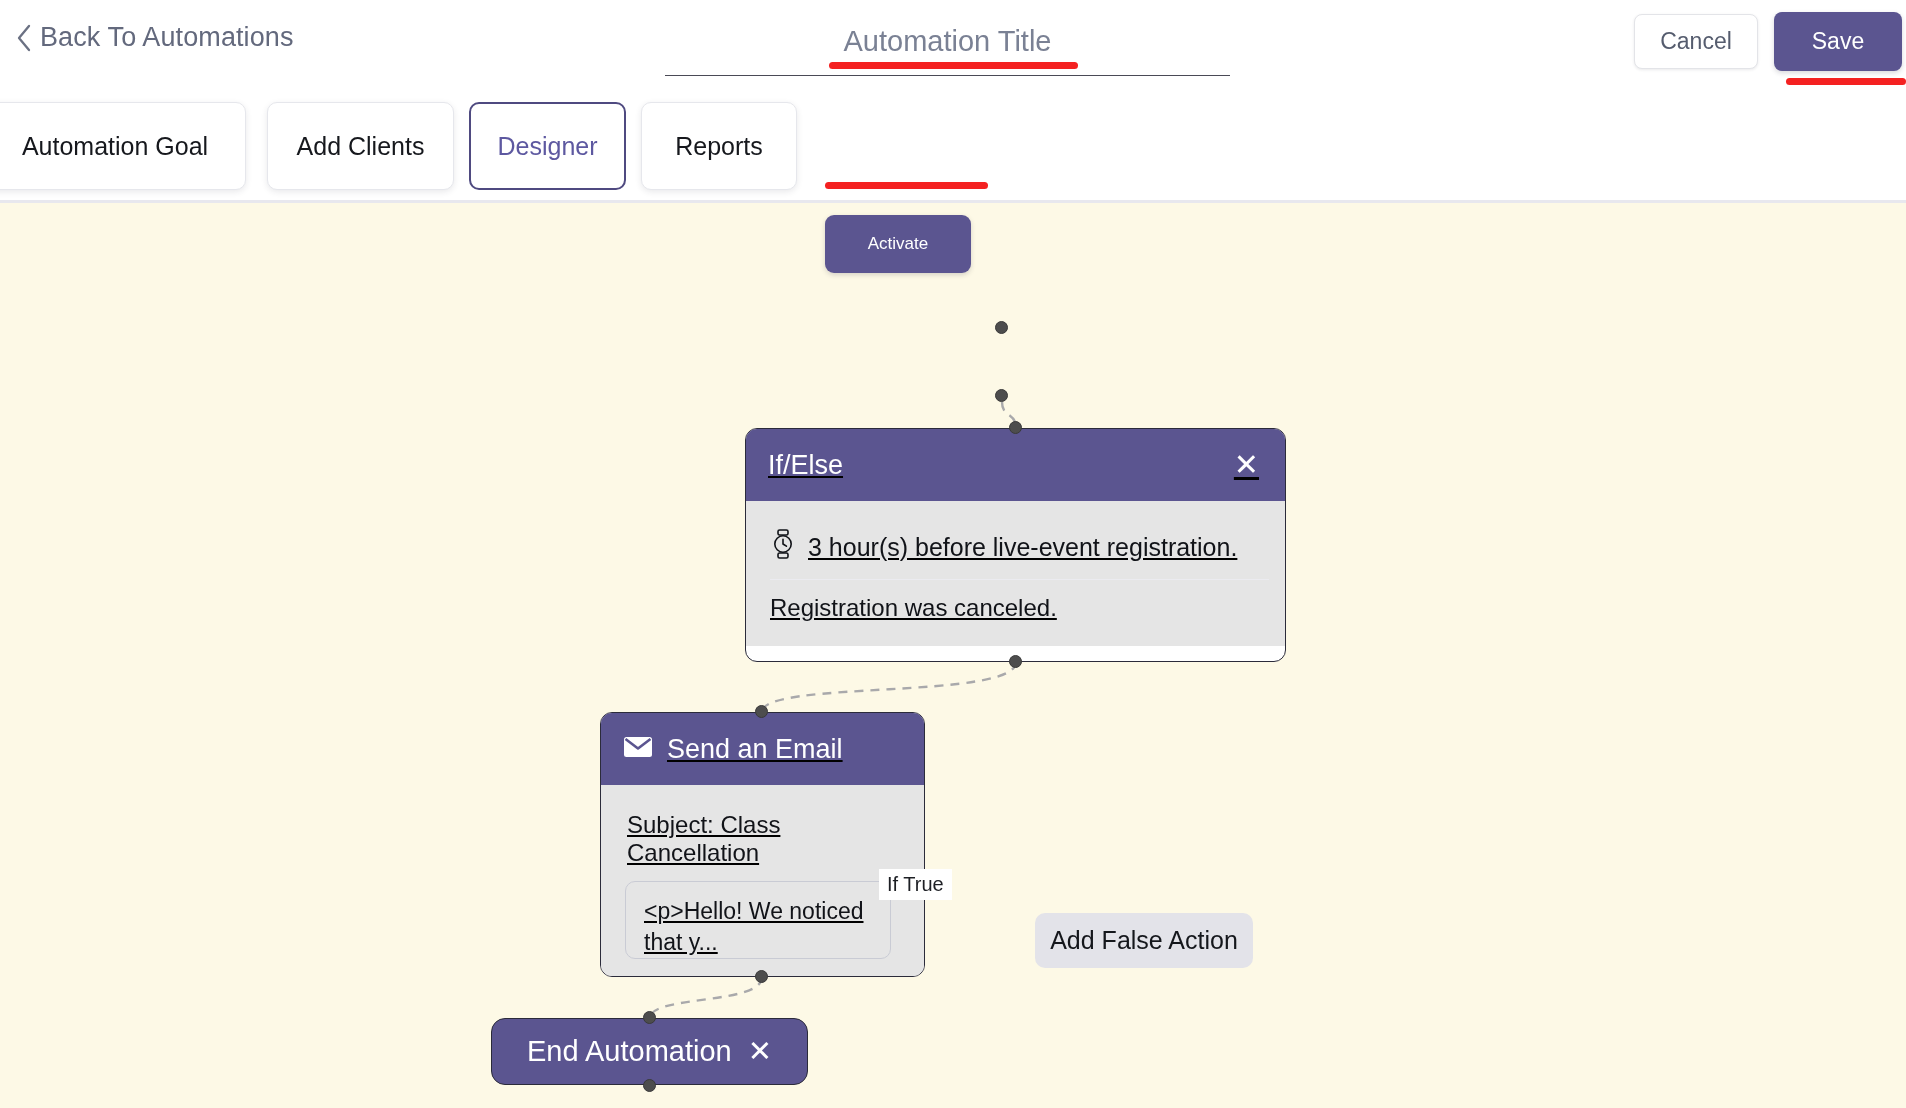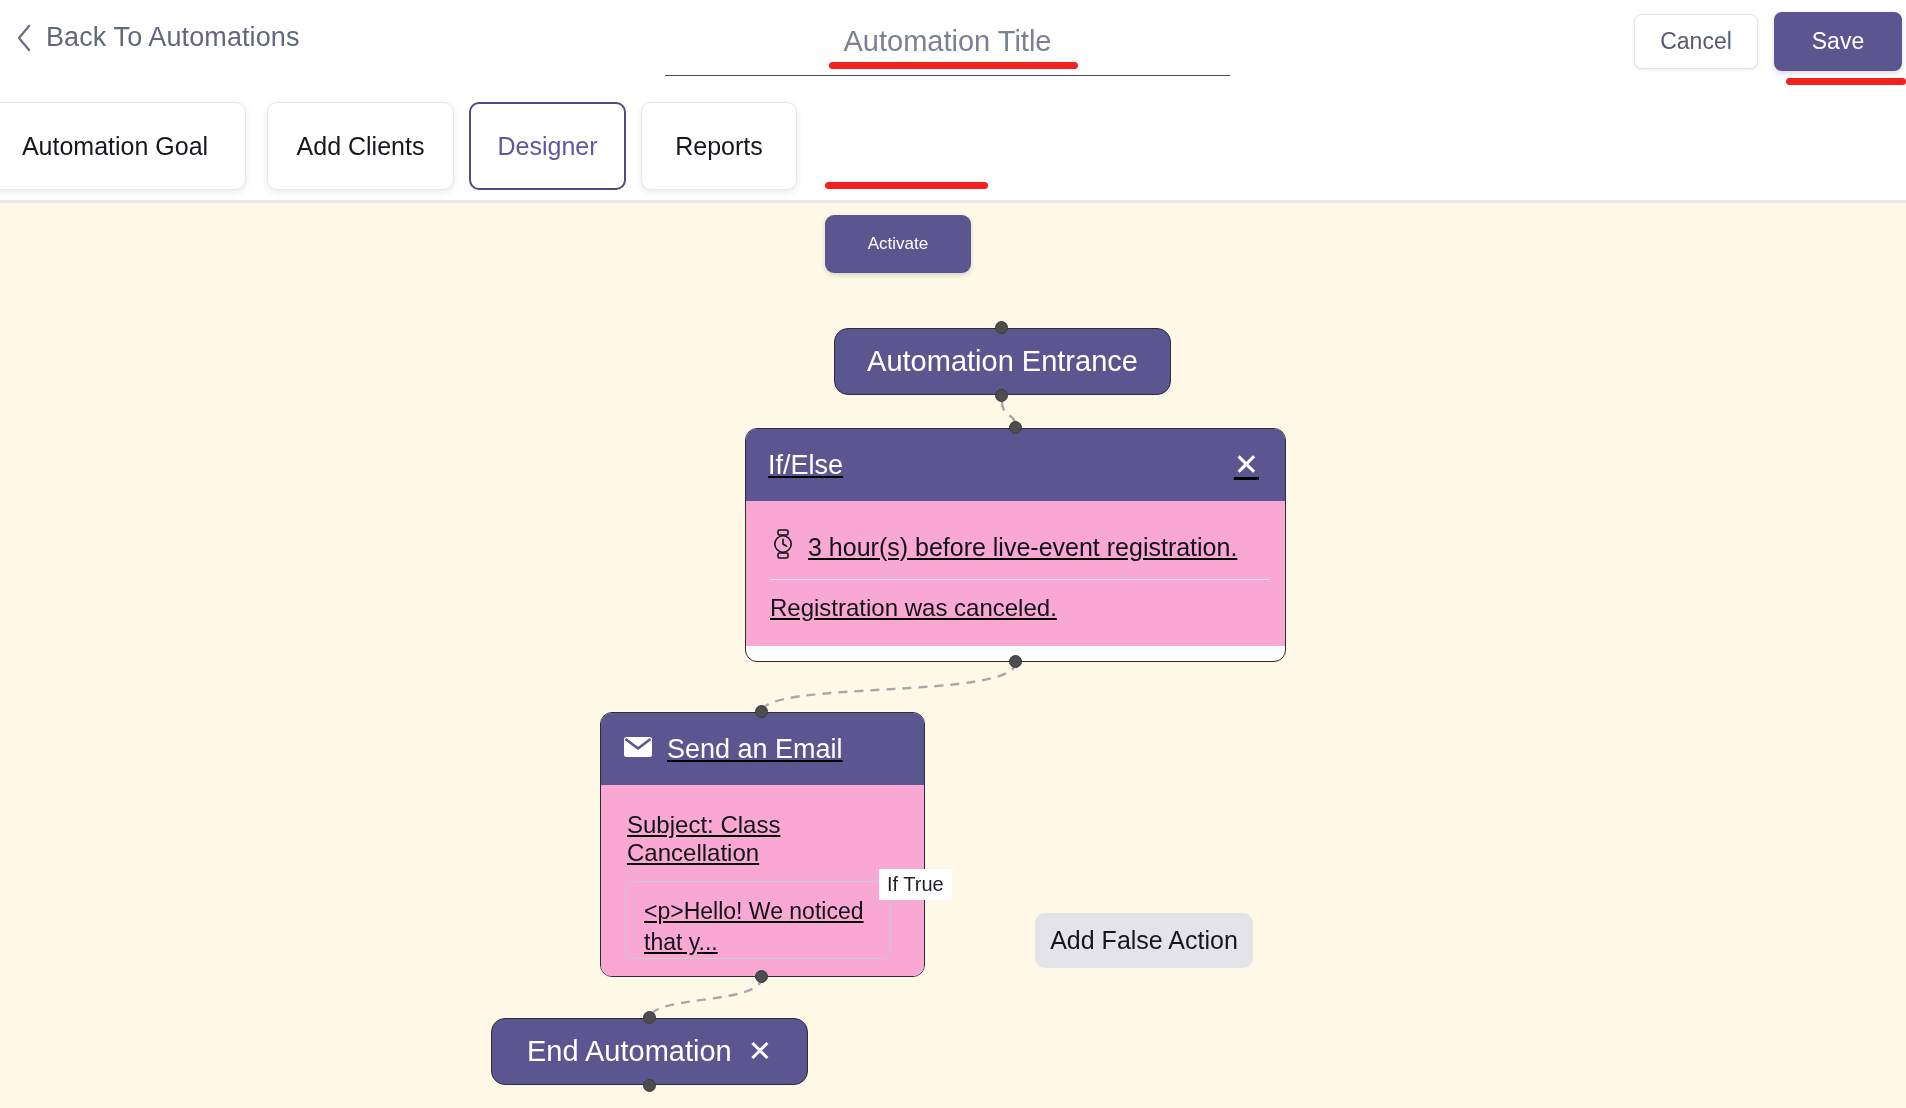--- a/index.html
+++ b/index.html
@@ -29,21 +29,21 @@
     height: 96px;
     background: #ffffff;
     z-index: 30;
   }
   .back-link {
     position: absolute;
     left: 14px;
     top: 22px;
     display: flex;
     align-items: center;
-    gap: 12px;
+    gap: 6px;
     cursor: pointer;
     user-select: none;
     justify-content: center;
   }
   .chevron-left {
     width: 20px;
     height: 30px;
     display: block;
   }
   .back-label {
@@ -259,21 +259,21 @@
   }
   .card-head .head-title { flex: 1; display: flex; align-items: center; gap: 14px; }
   .close-x {
     font-size: 30px;
     line-height: 1;
     cursor: pointer;
     padding: 2px 4px;
   }
   .card-body {
     padding: 20px 16px 24px 24px;
-    background: #f9a8d4;
+    background: #e5e5e5;
   }
   .cond-row {
     display: flex;
     align-items: center;
     gap: 12px;
     font-size: 25px;
     color: #111318;
     padding: 8px 0 14px 0;
     white-space: nowrap;
   }
@@ -361,23 +361,20 @@
 
     <svg class="edges" viewBox="0 0 1906 908" xmlns="http://www.w3.org/2000/svg">
 
       <path d="M1002 202 C1002 218, 1016 212, 1016 228" stroke="#a9a9ab" stroke-width="2.4" fill="none" stroke-dasharray="9 7"></path>
 
       <path d="M1016 462 C1016 500, 762 480, 762 512" stroke="#a9a9ab" stroke-width="2.4" fill="none" stroke-dasharray="9 7"></path>
 
       <path d="M762 777 C762 805, 650 795, 650 818" stroke="#a9a9ab" stroke-width="2.4" fill="none" stroke-dasharray="9 7"></path>
     </svg>
 
-    <div class="pill-node" style="left:834px; top:128px; width:337px; height:67px;">
-      <span>Automation Entrance</span>
-    </div>
     <div class="handle" style="left:995px; top:121px;"></div>
     <div class="handle" style="left:995px; top:189px;"></div>
 
     <div class="card-node" style="left:745px; top:228px; width:541px; height:234px;">
       <div class="card-head">
         <span class="head-title">If/Else</span>
         <span class="close-x">✕</span>
       </div>
       <div class="card-body">
         <div class="cond-row">

